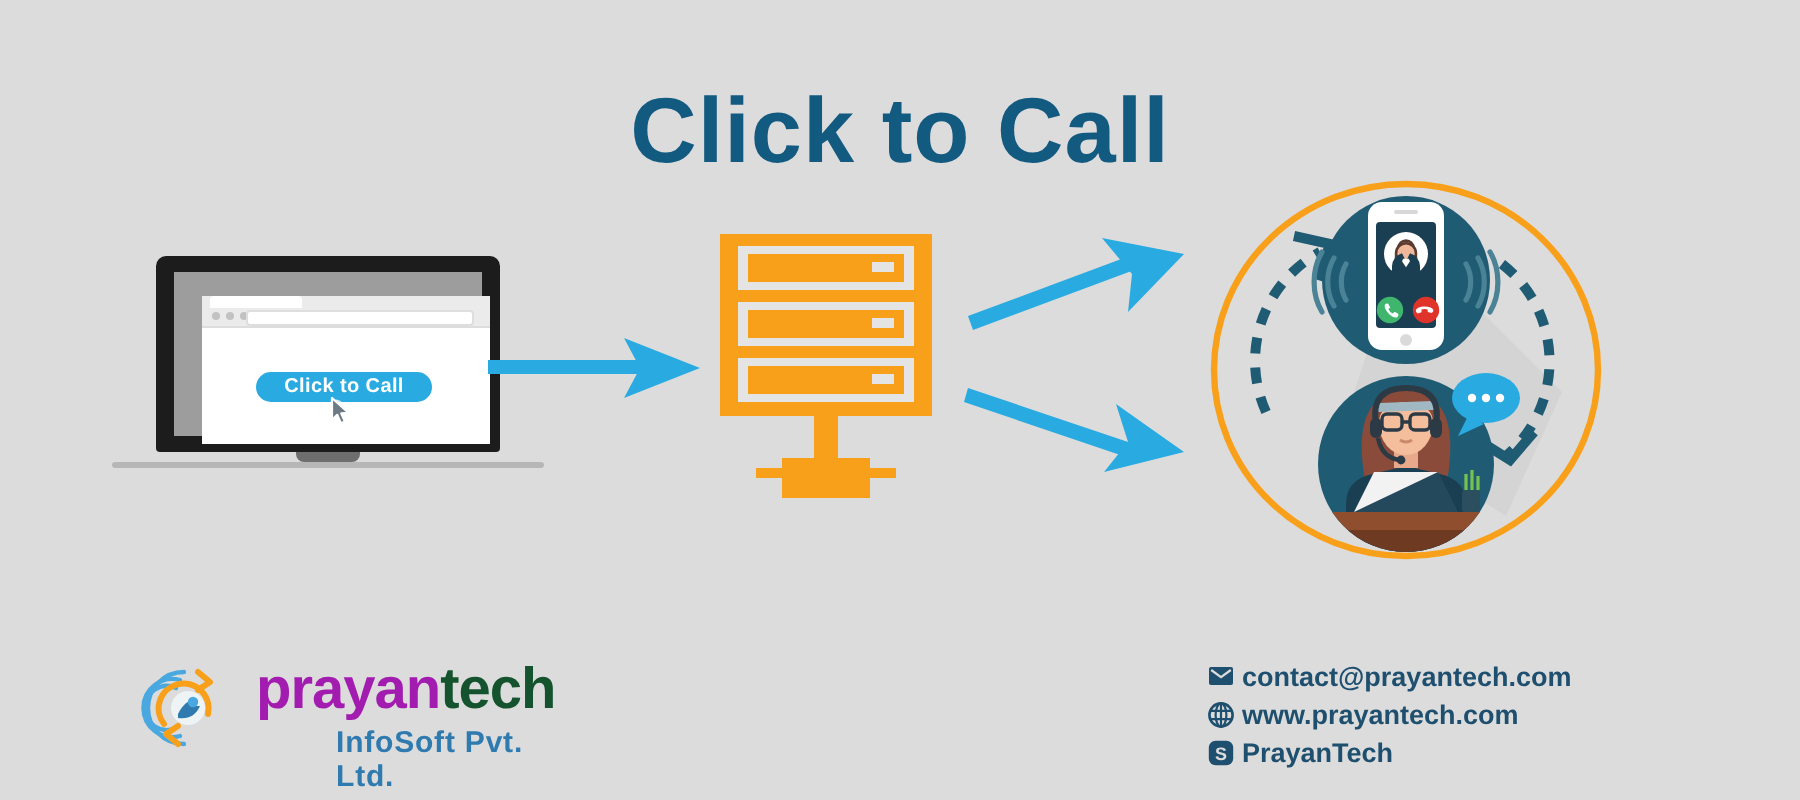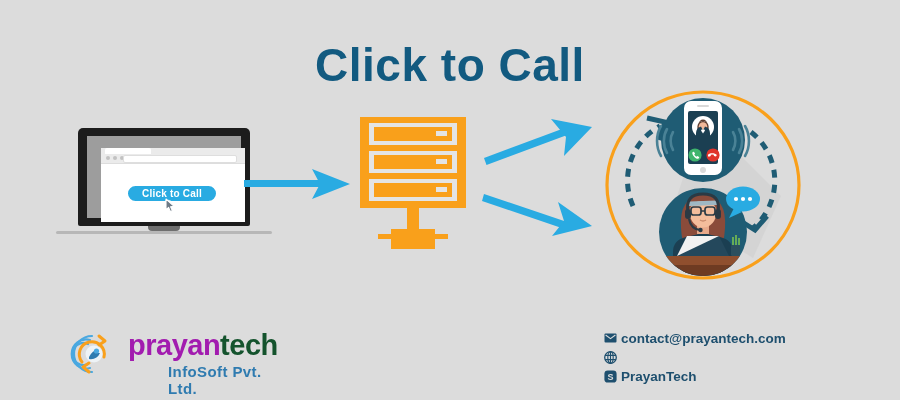--- a/index.html
+++ b/index.html
@@ -306,20 +306,21 @@
     </div>
 
     <div class="contact-row">
       <span class="ic">
         <svg width="13" height="13" viewBox="0 0 13 13">
           <circle cx="6.5" cy="6.5" r="5.8" fill="none" stroke="#1e4f6e" stroke-width="1.3"></circle>
           <ellipse cx="6.5" cy="6.5" rx="2.7" ry="5.8" fill="none" stroke="#1e4f6e" stroke-width="1.1"></ellipse>
           <path d="M1 4.4 H12 M1 8.6 H12 M6.5 0.7 V12.3" stroke="#1e4f6e" stroke-width="1.1"></path>
         </svg>
       </span>
+      <span class="tx">www.prayantech.com</span>
     </div>
 
     <div class="contact-row">
       <span class="ic">
         <svg width="13" height="13" viewBox="0 0 13 13">
           <rect x="0.4" y="0.4" width="12.2" height="12.2" rx="3.4" fill="#1e4f6e"></rect>
           <text x="6.5" y="9.8" text-anchor="middle" font-family="Liberation Sans, sans-serif" font-size="9" font-weight="bold" fill="#dcdcdc">S</text>
         </svg>
       </span>
       <span class="tx">PrayanTech</span>

